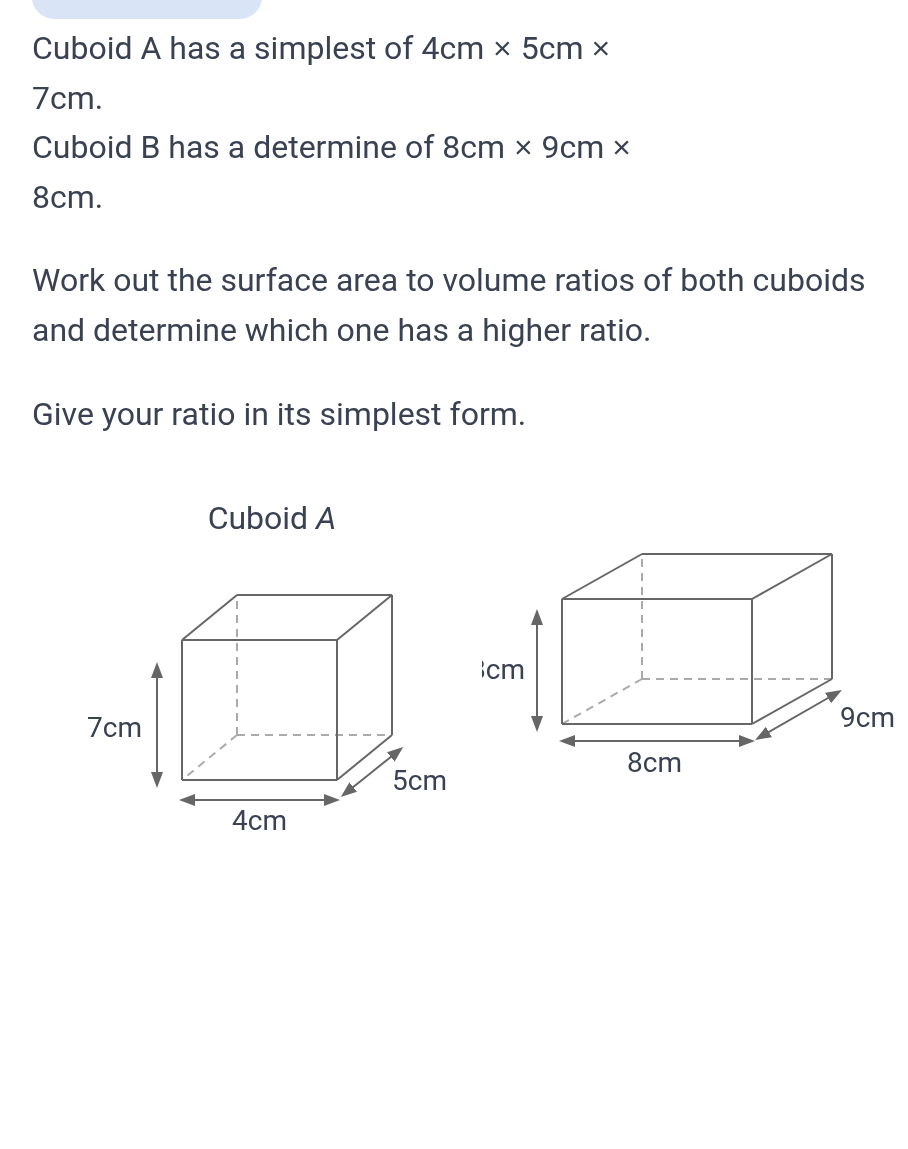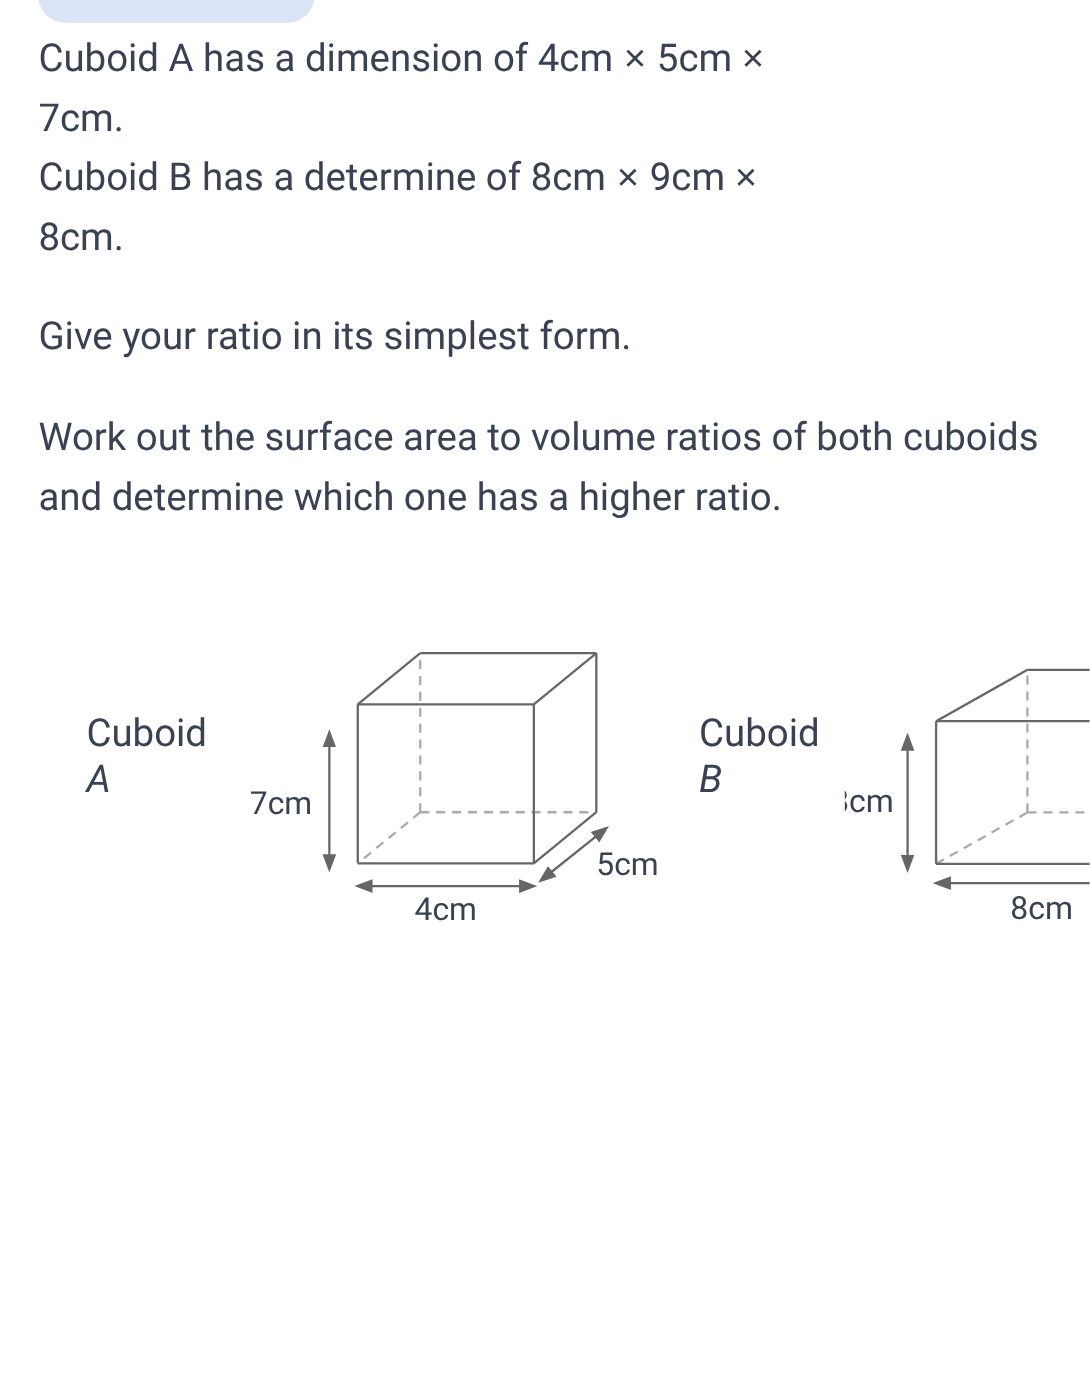--- a/index.html
+++ b/index.html
@@ -44,21 +44,21 @@
     display: flex;
     flex-direction: row;
     gap: 10px;
     margin-top: 60px;
     padding: 0 40px;
     align-items: flex-start;
   }
   .fig {
     flex: 1;
     display: flex;
-    flex-direction: row;
+    flex-direction: column;
     align-items: center;
   }
   .fig-title {
     font-size: 32px;
     color: #3a4152;
     margin-bottom: 18px;
     font-weight: 400;
   }
   .ital { font-style: italic; }
   svg { display: block; }
@@ -69,29 +69,29 @@
   .dimtext { font-size: 28px; fill: #3a4152; font-family: inherit; }
 </style>
 </head>
 <body>
 
 <div class="pill"></div>
 
 <div class="content">
 
   <p class="para">
-    <span>Cuboid A has a dimension of 4cm</span><span class="mult"> × </span><span> 5cm </span><span class="mult"> ×</span><br>
+    <span>Cuboid A has a simplest of 4cm</span><span class="mult"> × </span><span> 5cm </span><span class="mult"> ×</span><br>
     <span>7cm.</span><br>
     <span>Cuboid B has a determine of 8cm</span><span class="mult"> × </span><span> 9cm </span><span class="mult"> ×</span><br>
     <span>8cm.</span>
   </p>
 
+  <p class="para2">Work out the surface area to volume ratios of both cuboids and determine which one has a higher ratio.</p>
+
   <p class="para2">Give your ratio in its simplest form.</p>
-
-  <p class="para2">Work out the surface area to volume ratios of both cuboids and determine which one has a higher ratio.</p>
 
   <div class="figures">
 
     <div class="fig">
       <div class="fig-title">
         <span>Cuboid  </span><span class="ital">A</span>
       </div>
       <svg width="400" height="280" viewBox="0 0 400 280">
         <defs>
           <marker id="ah1" markerWidth="8" markerHeight="8" refX="4" refY="4" orient="auto-start-reverse">
@@ -120,23 +120,20 @@
 
         <line class="dimline" x1="115" y1="245" x2="260" y2="245" marker-start="url(#ah1)" marker-end="url(#ah1)"></line>
         <text class="dimtext" x="160" y="275">4cm</text>
 
         <line class="dimline" x1="275" y1="237" x2="325" y2="197" marker-start="url(#ah1)" marker-end="url(#ah1)"></line>
         <text class="dimtext" x="320" y="235">5cm</text>
       </svg>
     </div>
 
     <div class="fig">
-      <div class="fig-title">
-        <span>Cuboid  </span><span class="ital">B</span>
-      </div>
       <svg width="430" height="280" viewBox="0 0 430 280">
         <defs>
           <marker id="ah2" markerWidth="8" markerHeight="8" refX="4" refY="4" orient="auto-start-reverse">
             <path d="M0,1 L8,4 L0,7 Z" class="arrowhead"></path>
           </marker>
         </defs>
 
         <line class="hidden-edge" x1="160" y1="180" x2="160" y2="55"></line>
         <line class="hidden-edge" x1="160" y1="180" x2="350" y2="180"></line>
         <line class="hidden-edge" x1="160" y1="180" x2="80" y2="225"></line>

